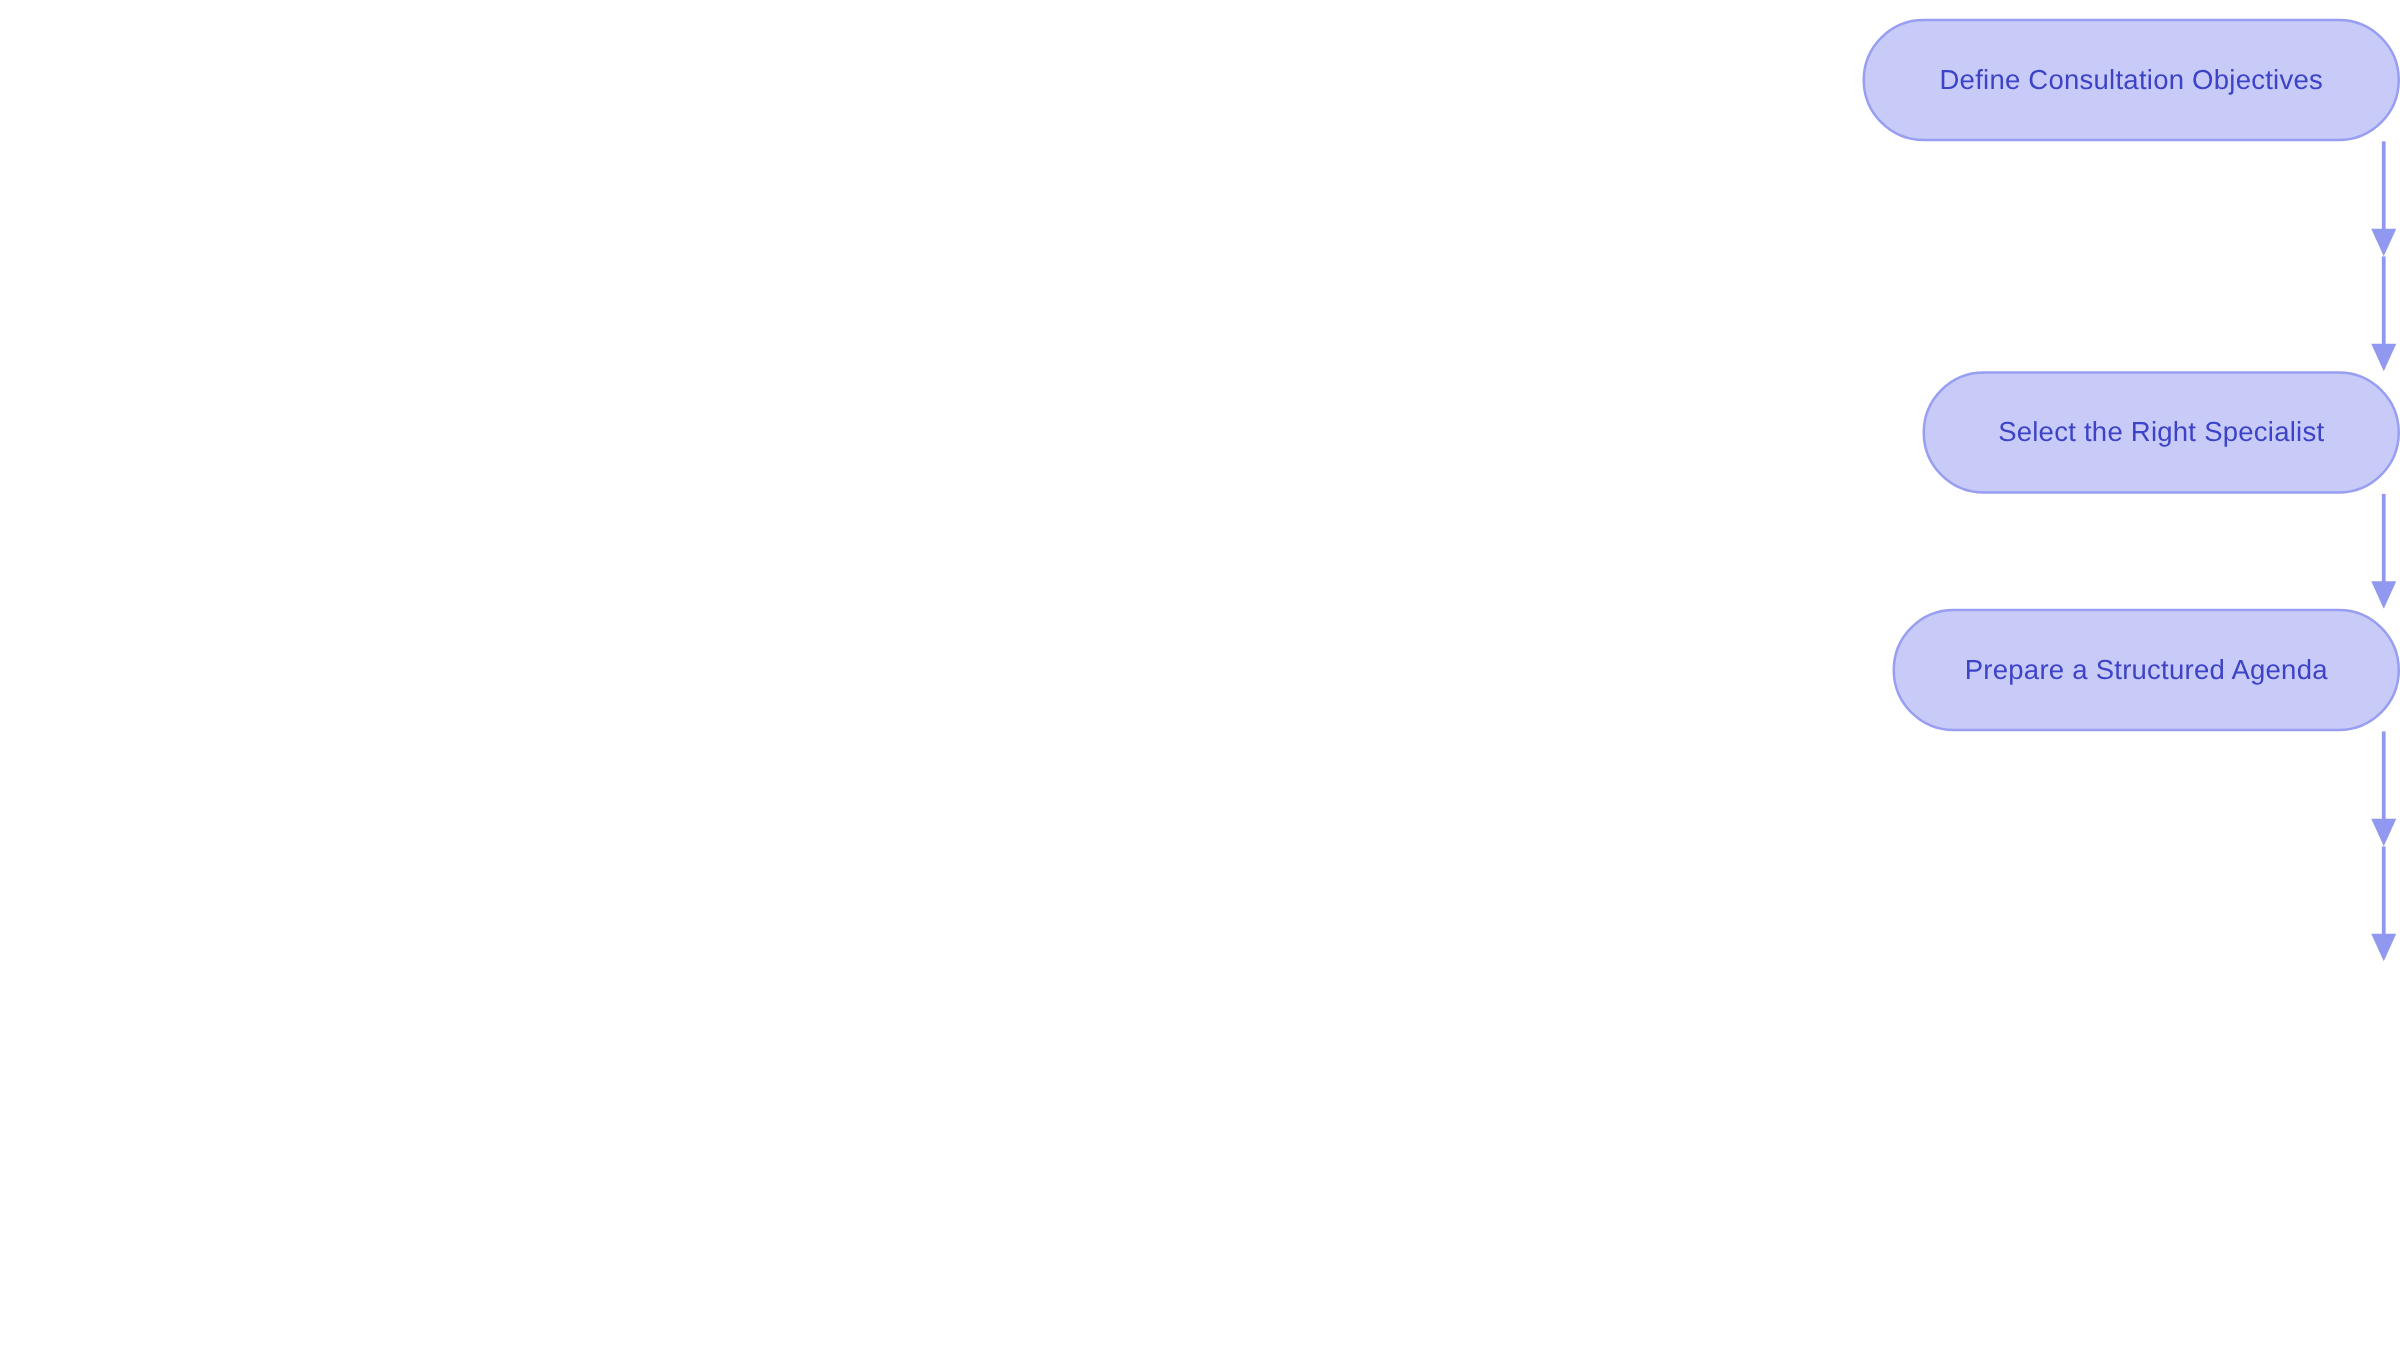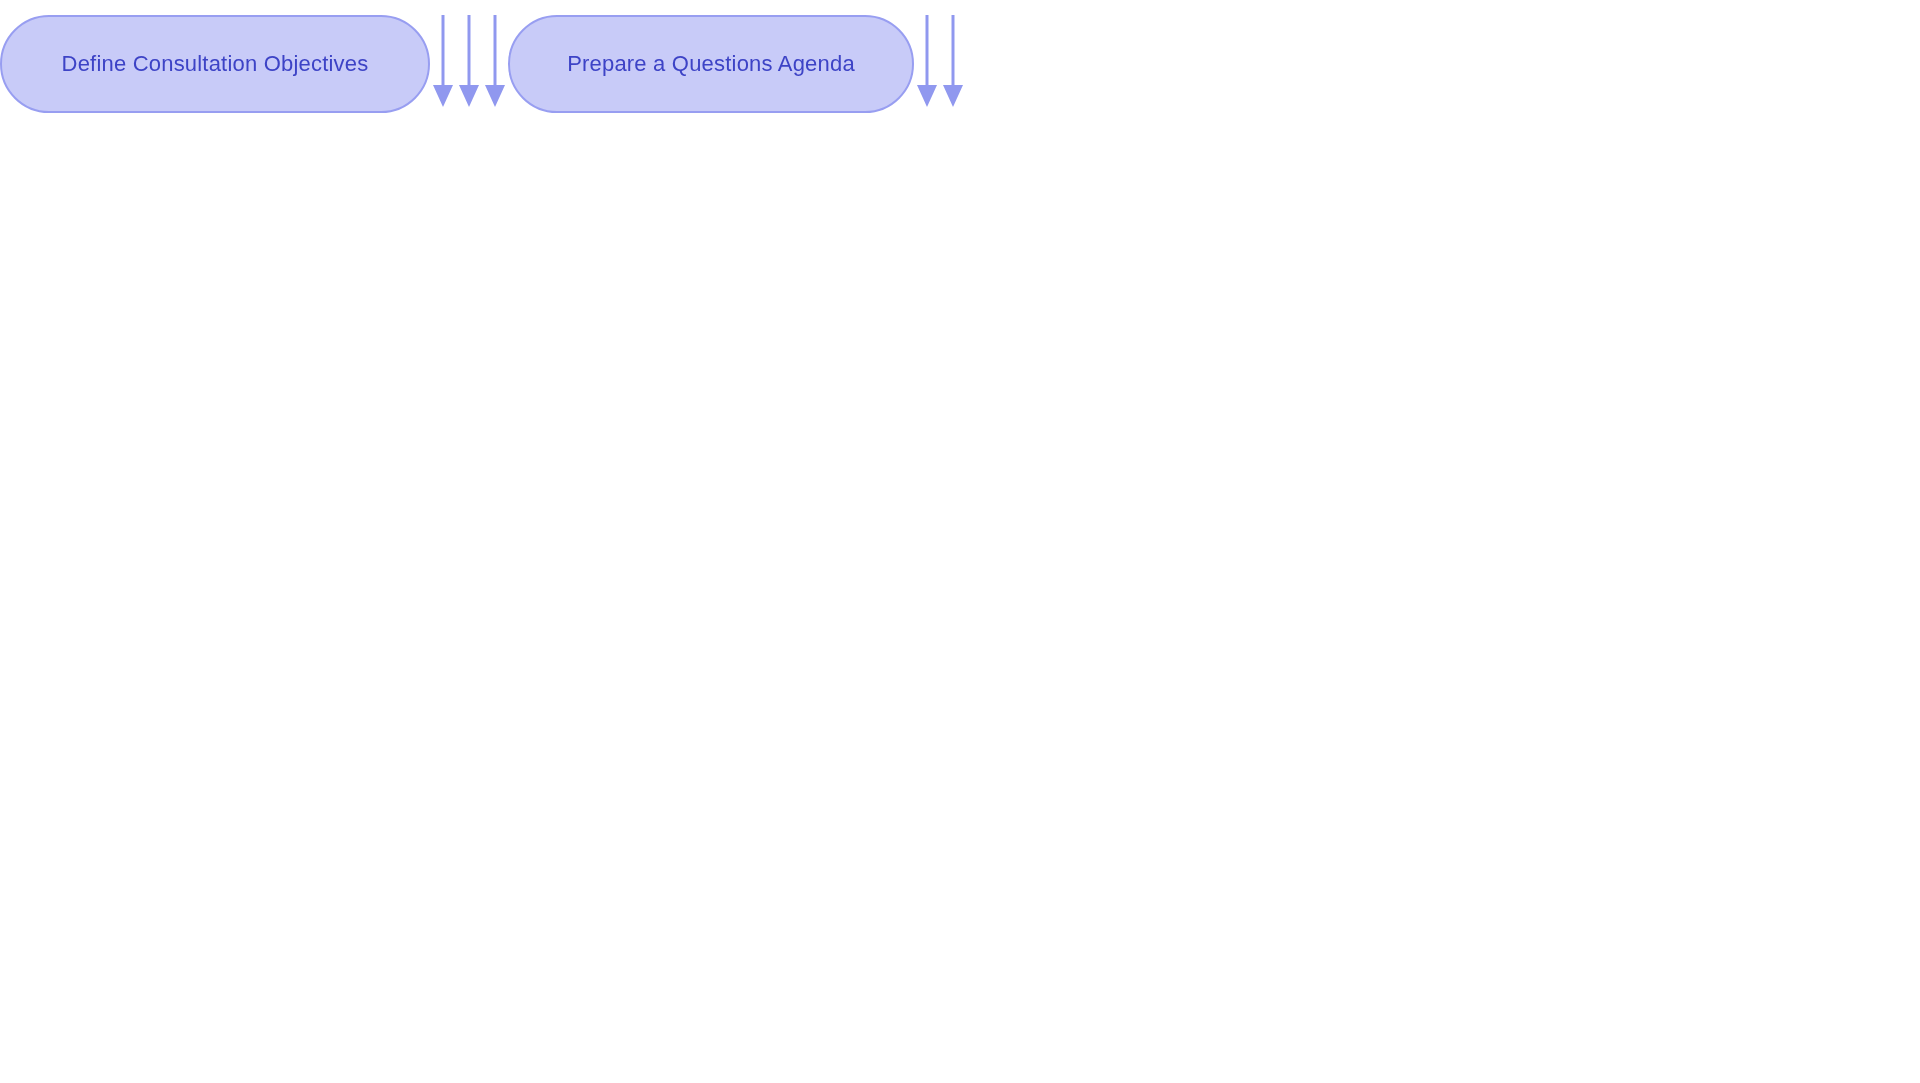--- a/index.html
+++ b/index.html
@@ -14,22 +14,22 @@
     height: 1083px;
     overflow: hidden;
     background: var(--bg, #ffffff);
   }
   .flow-column {
     position: absolute;
     left: 0;
     top: 15px;
     width: 100%;
     display: flex;
-    flex-direction: row;
-    align-items: flex-start;
+    flex-direction: column;
+    align-items: flex-end;
   }
   .node {
     box-sizing: border-box;
     height: 98px;
     border-radius: 49px;
     background: var(--node-fill, #c8cbf8);
     border: 2px solid var(--node-border, #989ef1);
     display: flex;
     align-items: center;
     justify-content: center;
@@ -76,30 +76,33 @@
   </div>
 
 
   <div class="connector">
     <svg class="arrow-svg" width="26" height="92" viewBox="0 0 26 92" xmlns="http://www.w3.org/2000/svg">
       <line x1="13" y1="0" x2="13" y2="72" stroke-width="3"></line>
       <polygon points="3,70 23,70 13,92"></polygon>
     </svg>
   </div>
 
+  <div class="node node-2">
+    <span class="node-label">Select the Right Specialist</span>
+  </div>
 
   <div class="connector">
     <svg class="arrow-svg" width="26" height="92" viewBox="0 0 26 92" xmlns="http://www.w3.org/2000/svg">
       <line x1="13" y1="0" x2="13" y2="72" stroke-width="3"></line>
       <polygon points="3,70 23,70 13,92"></polygon>
     </svg>
   </div>
 
   <div class="node node-3">
-    <span class="node-label">Prepare a Questions Agenda</span>
+    <span class="node-label">Prepare a Structured Agenda</span>
   </div>
 
   <div class="connector">
     <svg class="arrow-svg" width="26" height="92" viewBox="0 0 26 92" xmlns="http://www.w3.org/2000/svg">
       <line x1="13" y1="0" x2="13" y2="72" stroke-width="3"></line>
       <polygon points="3,70 23,70 13,92"></polygon>
     </svg>
   </div>
 
 

